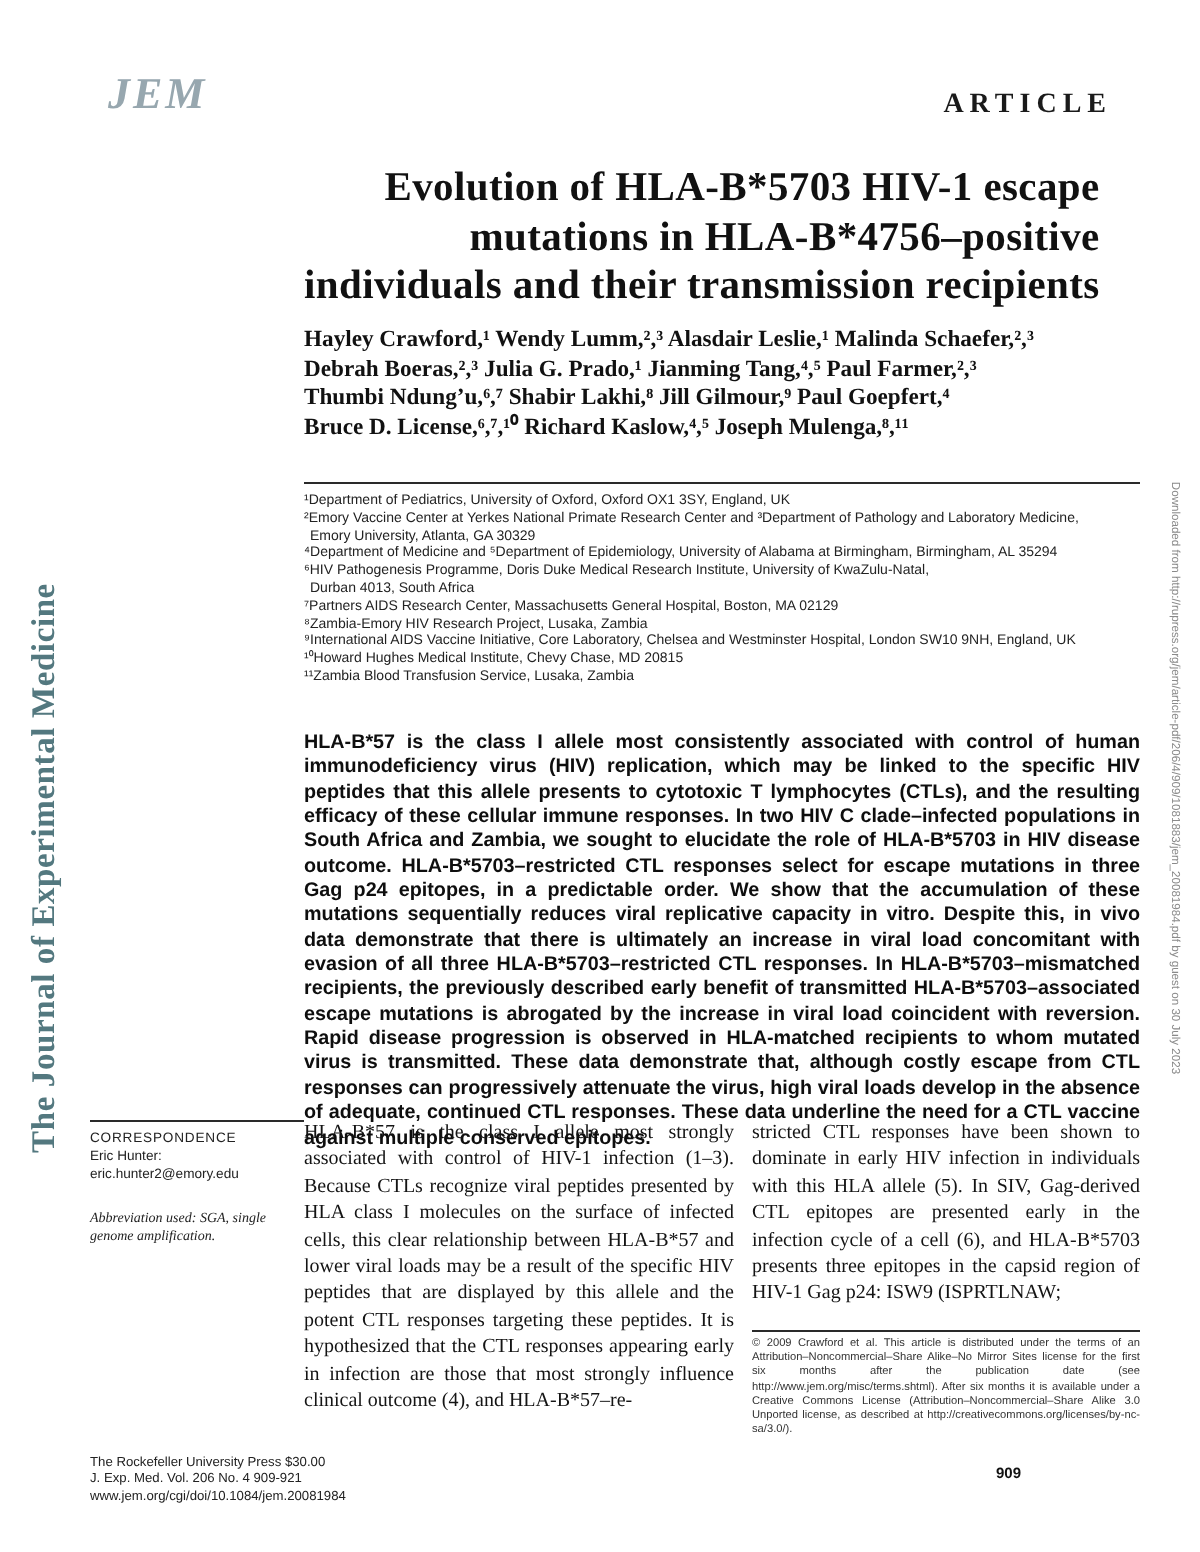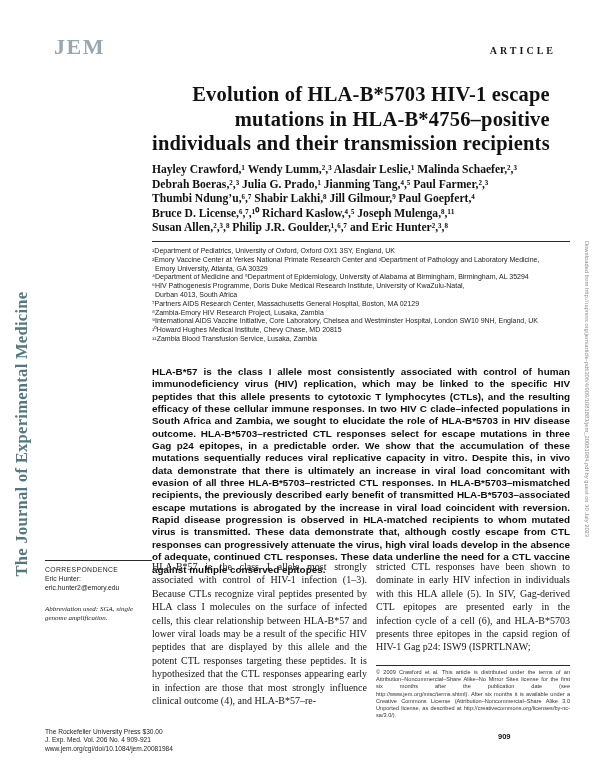--- a/index.html
+++ b/index.html
@@ -3,25 +3,25 @@
 <meta charset="utf-8">
 <style>
   html,body { margin:0; padding:0; background:#e8e8e8; }
   .page {
     position:relative; width:600px; height:776px; margin:0 auto;
     background:#ffffff; overflow:hidden;
     font-family:"Liberation Serif", serif; color:#111;
   }
   .logo {
     position:absolute; left:54px; top:34px;
-    font-size:22px; letter-spacing:1.5px; color:#97a7af; font-weight:600;
+    font-size:22px; letter-spacing:1.5px; color:#97a7af; font-weight:600;font-style:italic;
   }
   .article-badge {
     position:absolute; right:44px; top:45px;
-    font-size:10px; font-weight:bold; letter-spacing:3px; color:#1a1a1a;
+    font-size:14px; font-weight:bold; letter-spacing:3px; color:#1a1a1a;
   }
   .title { position:absolute; left:152px; top:82px; margin:0; font-size:20.5px; font-weight:bold; line-height:24.5px; letter-spacing:0.2px;text-align:right; }
   .title .tline { display:block; white-space:nowrap; }
   .authors { position:absolute; left:152px; top:163px; font-size:11.6px; font-weight:bold; line-height:14.6px; }
   .authors .aline { white-space:nowrap; }
   .rule-main { position:absolute; left:152px; top:241px; width:418px; height:1px; background:#2a2a2a; }
   .affiliations {
     position:absolute; left:152px; top:247px; width:424px;
     font-family:"Liberation Sans", sans-serif; font-size:7px; line-height:8.8px; color:#222;
   }
@@ -70,21 +70,20 @@
     <span class="tline">Evolution of HLA-B*5703 HIV-1 escape</span>
     <span class="tline">mutations in HLA-B*4756–positive</span>
     <span class="tline">individuals and their transmission recipients</span>
   </h1>
 
   <div class="authors">
     <div class="aline">Hayley Crawford,¹ Wendy Lumm,²,³ Alasdair Leslie,¹ Malinda Schaefer,²,³</div>
     <div class="aline">Debrah Boeras,²,³ Julia G. Prado,¹ Jianming Tang,⁴,⁵ Paul Farmer,²,³</div>
     <div class="aline">Thumbi Ndung’u,⁶,⁷ Shabir Lakhi,⁸ Jill Gilmour,⁹ Paul Goepfert,⁴</div>
     <div class="aline">Bruce D. License,⁶,⁷,¹⁰ Richard Kaslow,⁴,⁵ Joseph Mulenga,⁸,¹¹</div>
-    <div class="aline">Susan Allen,²,³,⁸ Philip J.R. Goulder,¹,⁶,⁷ and Eric Hunter²,³,⁸</div>
   </div>
 
   <div class="rule-main"></div>
 
   <div class="affiliations">
     <div>¹Department of Pediatrics, University of Oxford, Oxford OX1 3SY, England, UK</div>
     <div>²Emory Vaccine Center at Yerkes National Primate Research Center and ³Department of Pathology and Laboratory Medicine,</div>
     <div class="cont">Emory University, Atlanta, GA 30329</div>
     <div>⁴Department of Medicine and ⁵Department of Epidemiology, University of Alabama at Birmingham, Birmingham, AL 35294</div>
     <div>⁶HIV Pathogenesis Programme, Doris Duke Medical Research Institute, University of KwaZulu-Natal,</div>

